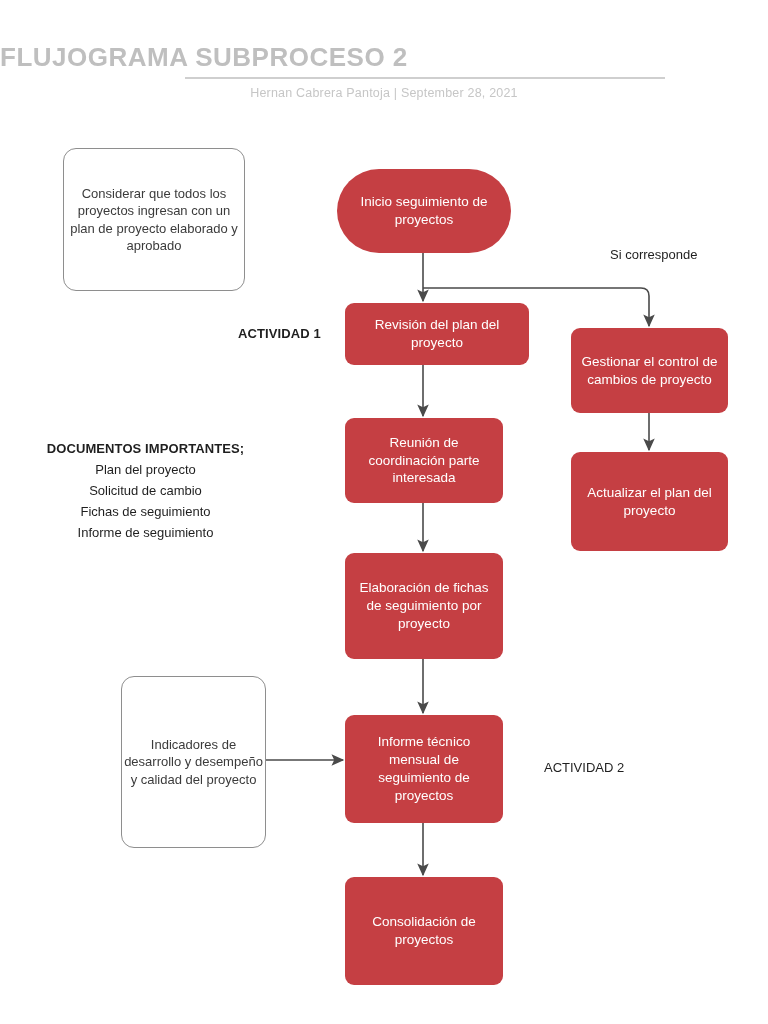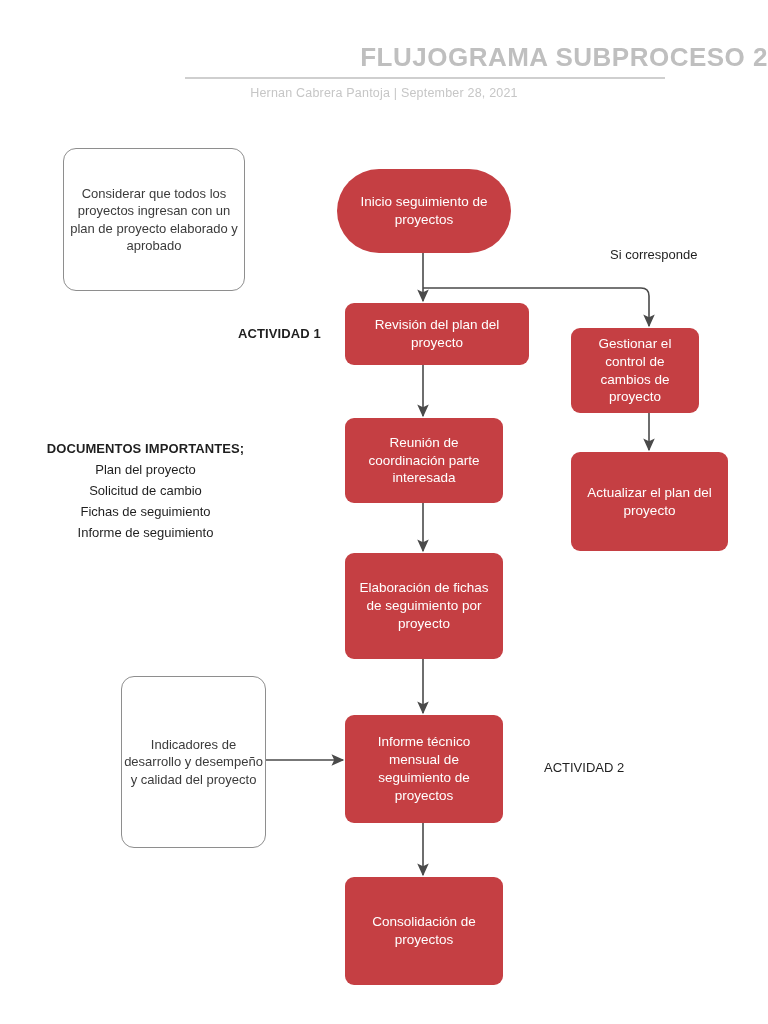--- a/index.html
+++ b/index.html
@@ -19,21 +19,21 @@
     background: #ffffff;
     overflow: hidden;
   }
 
   
   #doc-title {
     position: absolute;
     left: 0;
     top: 42px;
     width: 768px;
-    text-align: right;
+    text-align: left;
     font-size: 26px;
     font-weight: 700;
     letter-spacing: 0.5px;
     color: #bfbfbf;
   }
   #title-rule {
     position: absolute;
     left: 185px;
     top: 77px;
     width: 480px;
@@ -164,21 +164,21 @@
   <div class="node process" style="left:345px; top:303px; width:184px; height:62px;">Revisión del plan del proyecto</div>
 
   <div class="node process" style="left:345px; top:418px; width:158px; height:85px;">Reunión de coordinación parte interesada</div>
 
   <div class="node process" style="left:345px; top:553px; width:158px; height:106px;text-align:center;">Elaboración de fichas de seguimiento por proyecto</div>
 
   <div class="node process" style="left:345px; top:715px; width:158px; height:108px;">Informe técnico mensual de seguimiento de proyectos</div>
 
   <div class="node process" style="left:345px; top:877px; width:158px; height:108px;">Consolidación de proyectos</div>
 
-  <div class="node process" style="left:571px; top:328px; width:128px; height:85px;">Gestionar el control de cambios de proyecto</div>
+  <div class="node process" style="left:571px; top:328px; width:157px; height:85px;">Gestionar el control de cambios de proyecto</div>
 
   <div class="node process" style="left:571px; top:452px; width:157px; height:99px;">Actualizar el plan del proyecto</div>
 
   <div class="label bold" style="left:238px; top:326px;">ACTIVIDAD 1</div>
 
   <div class="label" style="left:610px; top:247px;">Si corresponde</div>
 
   <div class="label" style="left:544px; top:760px;">ACTIVIDAD 2</div>
 
   <div class="doclist" style="left:18px; top:438px; width:255px;">

